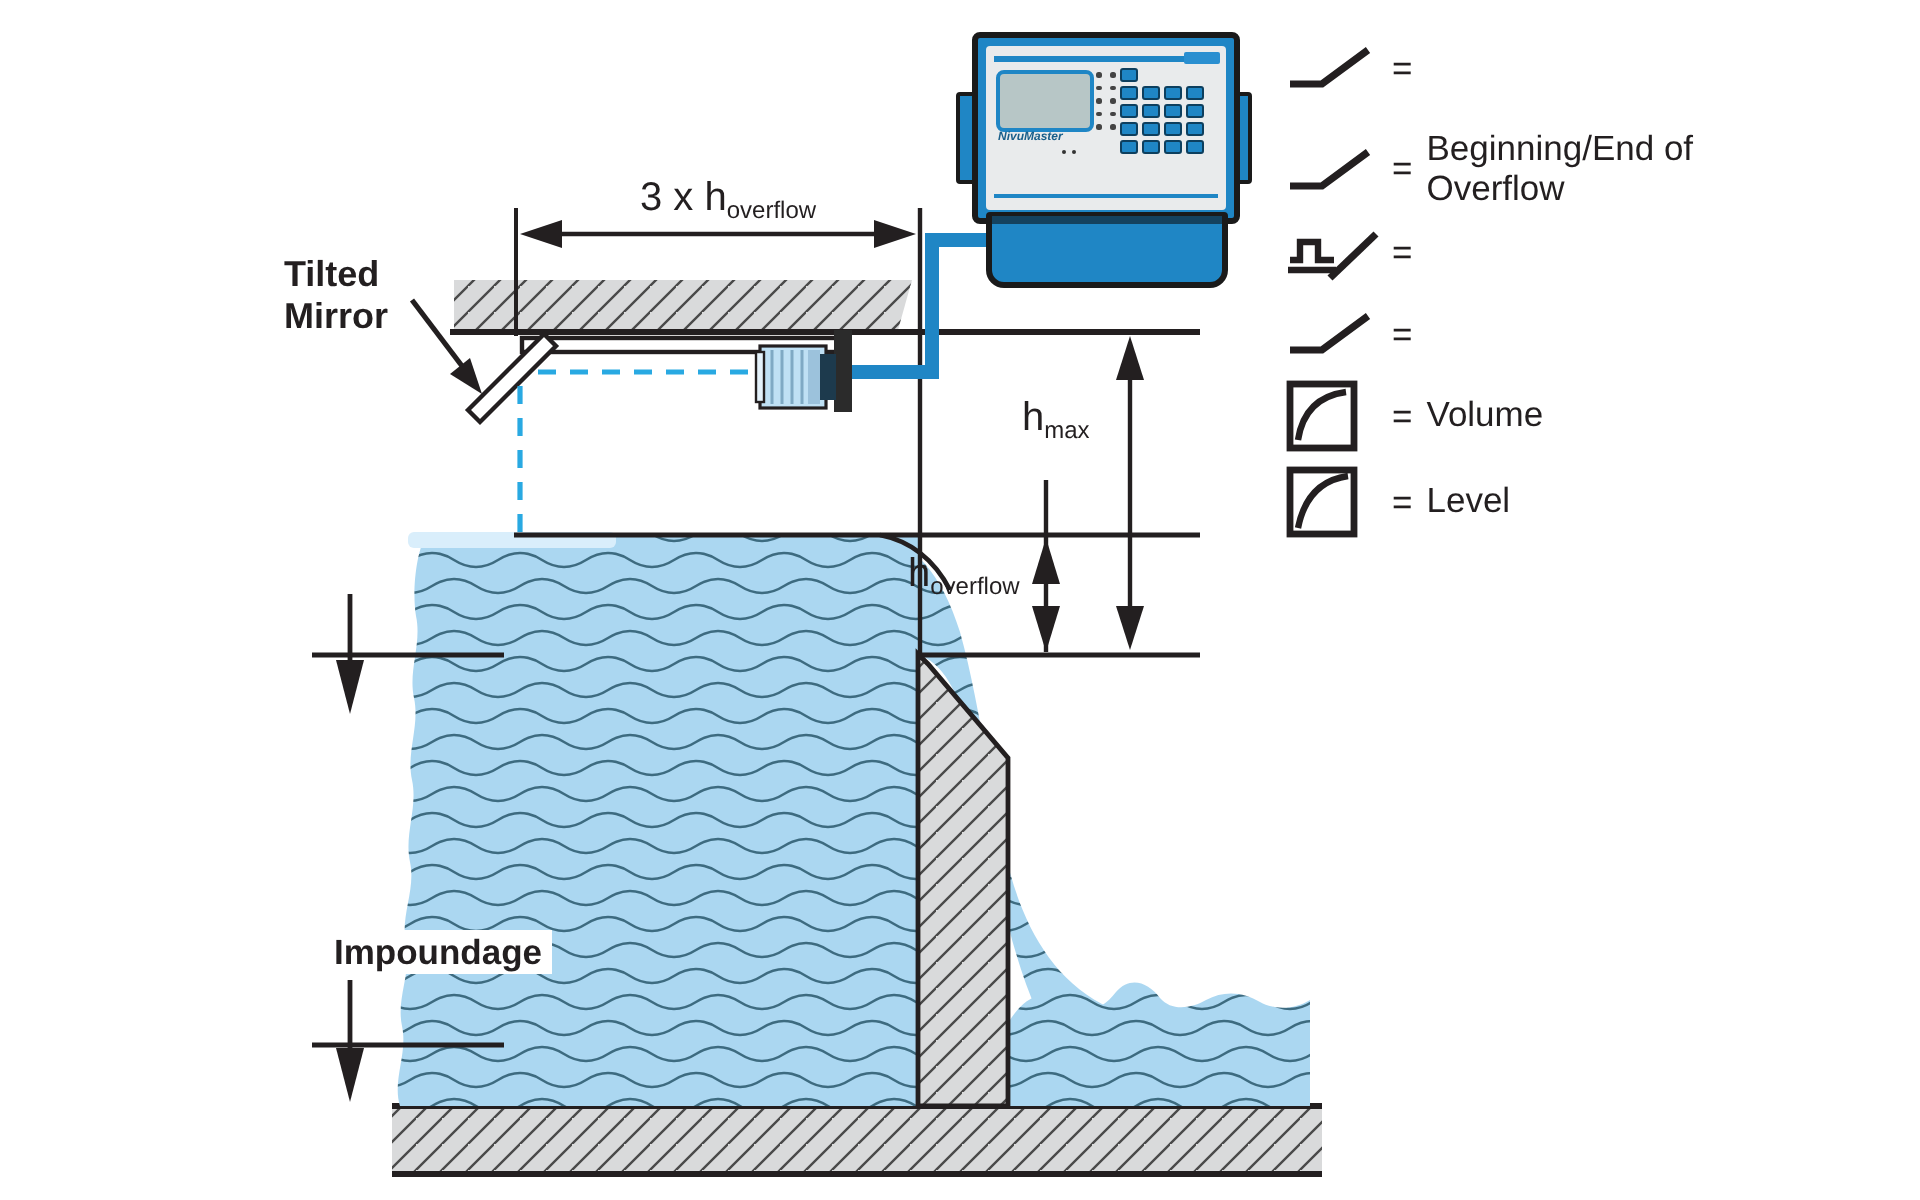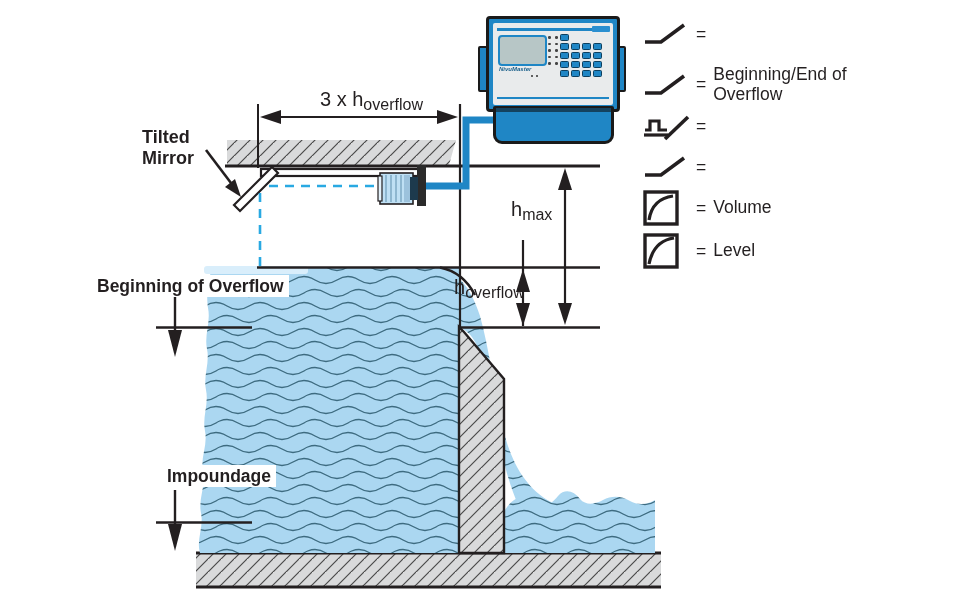--- a/index.html
+++ b/index.html
@@ -4,21 +4,21 @@
 <style>
   html,body{margin:0;padding:0;background:#fff;}
   body{width:960px;height:600px;font-family:"Liberation Sans",sans-serif;color:#231f20;overflow:hidden;}
   .stage{position:relative;width:960px;height:600px;background:#fff;}
   svg.canvas{position:absolute;left:0;top:0;}
 
   
   .lbl{position:absolute;font-size:18px;line-height:1.15;white-space:nowrap;font-weight:bold;}
   .lbl.boxed{background:#fff;padding:1px 5px;font-size:17.5px;}
   .dimlbl{position:absolute;font-size:20px;white-space:nowrap;}
-  .dimlbl .sub{font-size:16px;vertical-align:-4px;}
+  .dimlbl .sub{font-size:12px;vertical-align:-4px;}
 
   
   .legend-row{position:absolute;display:flex;align-items:center;}
   .legend-sym{width:52px;flex:0 0 52px;display:flex;align-items:center;}
   .legend-eq{font-size:17.5px;margin:0 7px 0 2px;}
   .legend-label{font-size:17.5px;line-height:1.12;max-width:160px;}
 
   
   .ear{position:absolute;width:11px;height:42px;background:#1f86c5;border:2px solid #1a1a1a;border-radius:2px;}
   .dev{position:absolute;left:486px;top:16px;width:128px;height:90px;background:#1f86c5;
@@ -213,21 +213,20 @@
   </div>
 
   <div class="dimlbl" style="left:511px;top:198px;">
     <span>h</span><span class="sub">max</span>
   </div>
 
   <div class="dimlbl" style="left:454px;top:276px;">
     <span>h</span><span class="sub">overflow</span>
   </div>
 
-  <div class="lbl boxed" style="left:92px;top:275px;">Beginning of Overflow</div>
 
   <div class="lbl boxed" style="left:114px;top:465px;margin-left:48px;">Impoundage</div>
 
   <div class="legend-row" style="left:642px;top:19px;">
     <span class="legend-sym">
       <svg width="46" height="30" viewBox="0 0 46 30">
           <path d="M3,23 H19 L42,6" fill="none" stroke="#231f20" stroke-width="3.6"></path>
         </svg>
     </span>
     <span class="legend-eq">=</span>

